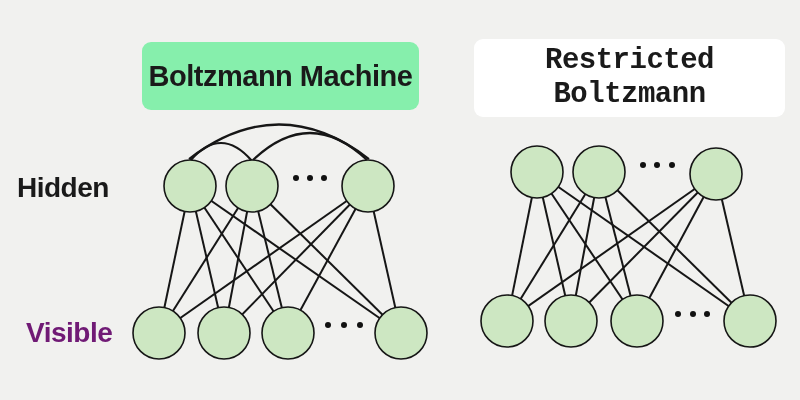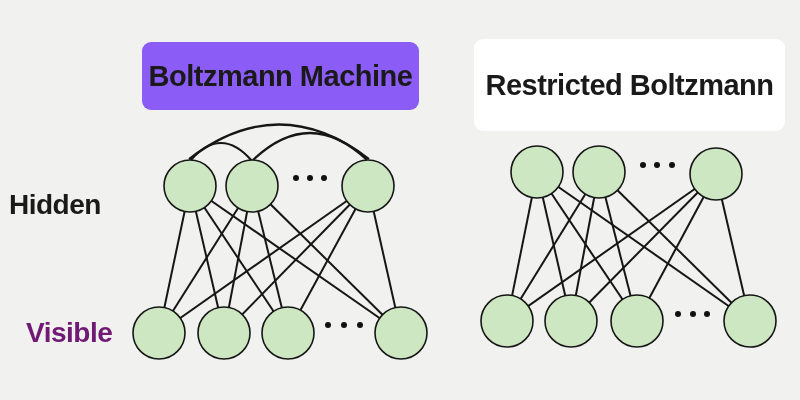--- a/index.html
+++ b/index.html
@@ -36,33 +36,34 @@
     font-weight: 700;
     letter-spacing: -0.5px;
   }
   .title-card.left {
     left: 142px; top: 42px;
     width: 277px; height: 68px;
     font-size: 29px;
   }
   .title-card.right {
     left: 474px; top: 39px;
-    width: 311px; height: 92px;
+    width: 311px; height: 78px;
     font-size: 29px;
     line-height: 34px;
+    font-family: Liberation Mono, monospace;
   }
   .row-label {
     position: absolute;
     color: #1a1a1a;
     font-weight: 700;
     font-size: 28px;
     letter-spacing: -0.5px;
     line-height: 30px;
   }
-  .row-label.hidden-label { left: 9px; top: 173px; margin-top: 17px; }
+  .row-label.hidden-label { left: 17px; top: 173px; }
   .row-label.visible-label { left: 26px; top: 318px; }
 </style>
 </head>
 <body style="background: rgb(241, 241, 239);">
 
 <div id="stage">
 
   <svg id="diagram-svg" width="800" height="400" viewBox="0 0 800 400">
       <g>
         <line x1="190" y1="186" x2="159" y2="333" stroke="#161616" stroke-width="2"></line>
@@ -116,21 +117,21 @@
         <circle cx="750" cy="321" r="26" fill="#cde7c2" stroke="#161616" stroke-width="1.6"></circle>
         <circle cx="643" cy="165" r="3" fill="#111111"></circle>
         <circle cx="657" cy="165" r="3" fill="#111111"></circle>
         <circle cx="672" cy="165" r="3" fill="#111111"></circle>
         <circle cx="678" cy="314" r="3" fill="#111111"></circle>
         <circle cx="693" cy="314" r="3" fill="#111111"></circle>
         <circle cx="707" cy="314" r="3" fill="#111111"></circle>
       </g>
     </svg>
 
-  <div class="title-card left" style="background: #8b5cf6; color: rgb(26, 26, 26);">
+  <div class="title-card left" style="background: #86efac; color: rgb(26, 26, 26);">
     <span>Boltzmann Machine</span>
   </div>
 
   <div class="title-card right" style="background: rgb(255, 255, 255); color: rgb(26, 26, 26);">
     <span>Restricted Boltzmann</span>
   </div>
 
   <div class="row-label hidden-label" style="color: rgb(26, 26, 26);">Hidden</div>
   <div class="row-label visible-label" style="color: #701a75;">Visible</div>
 

